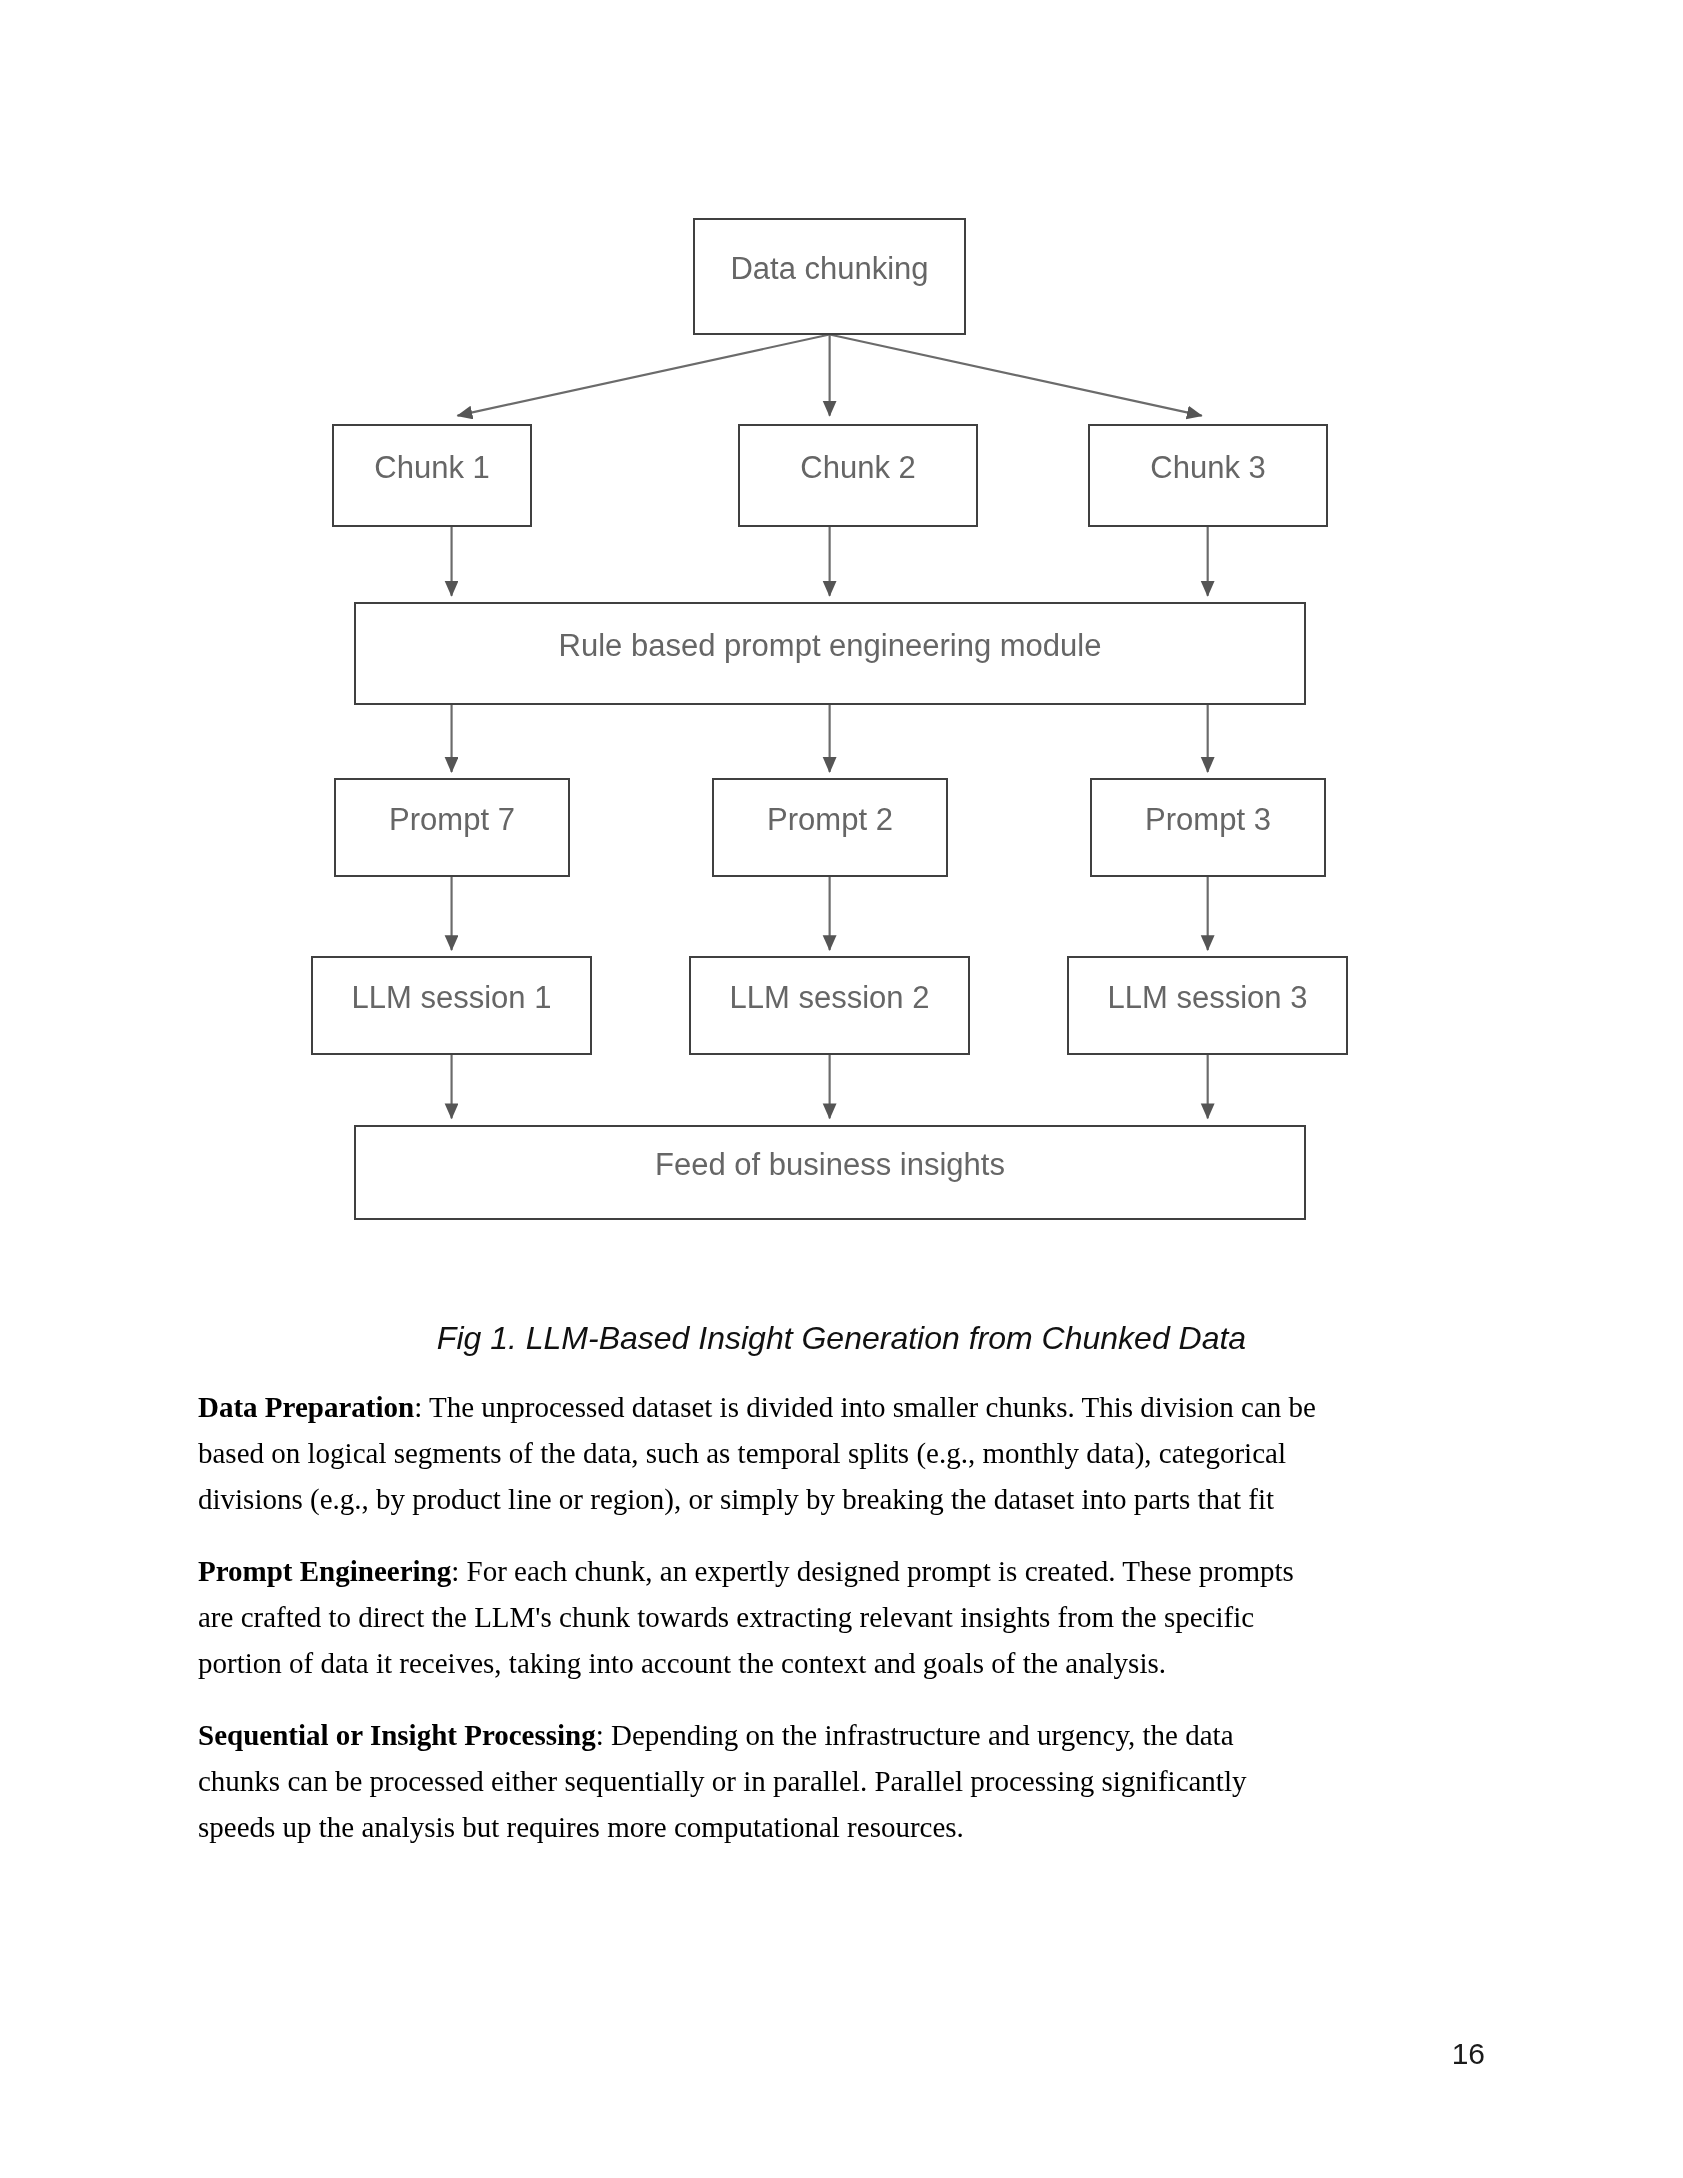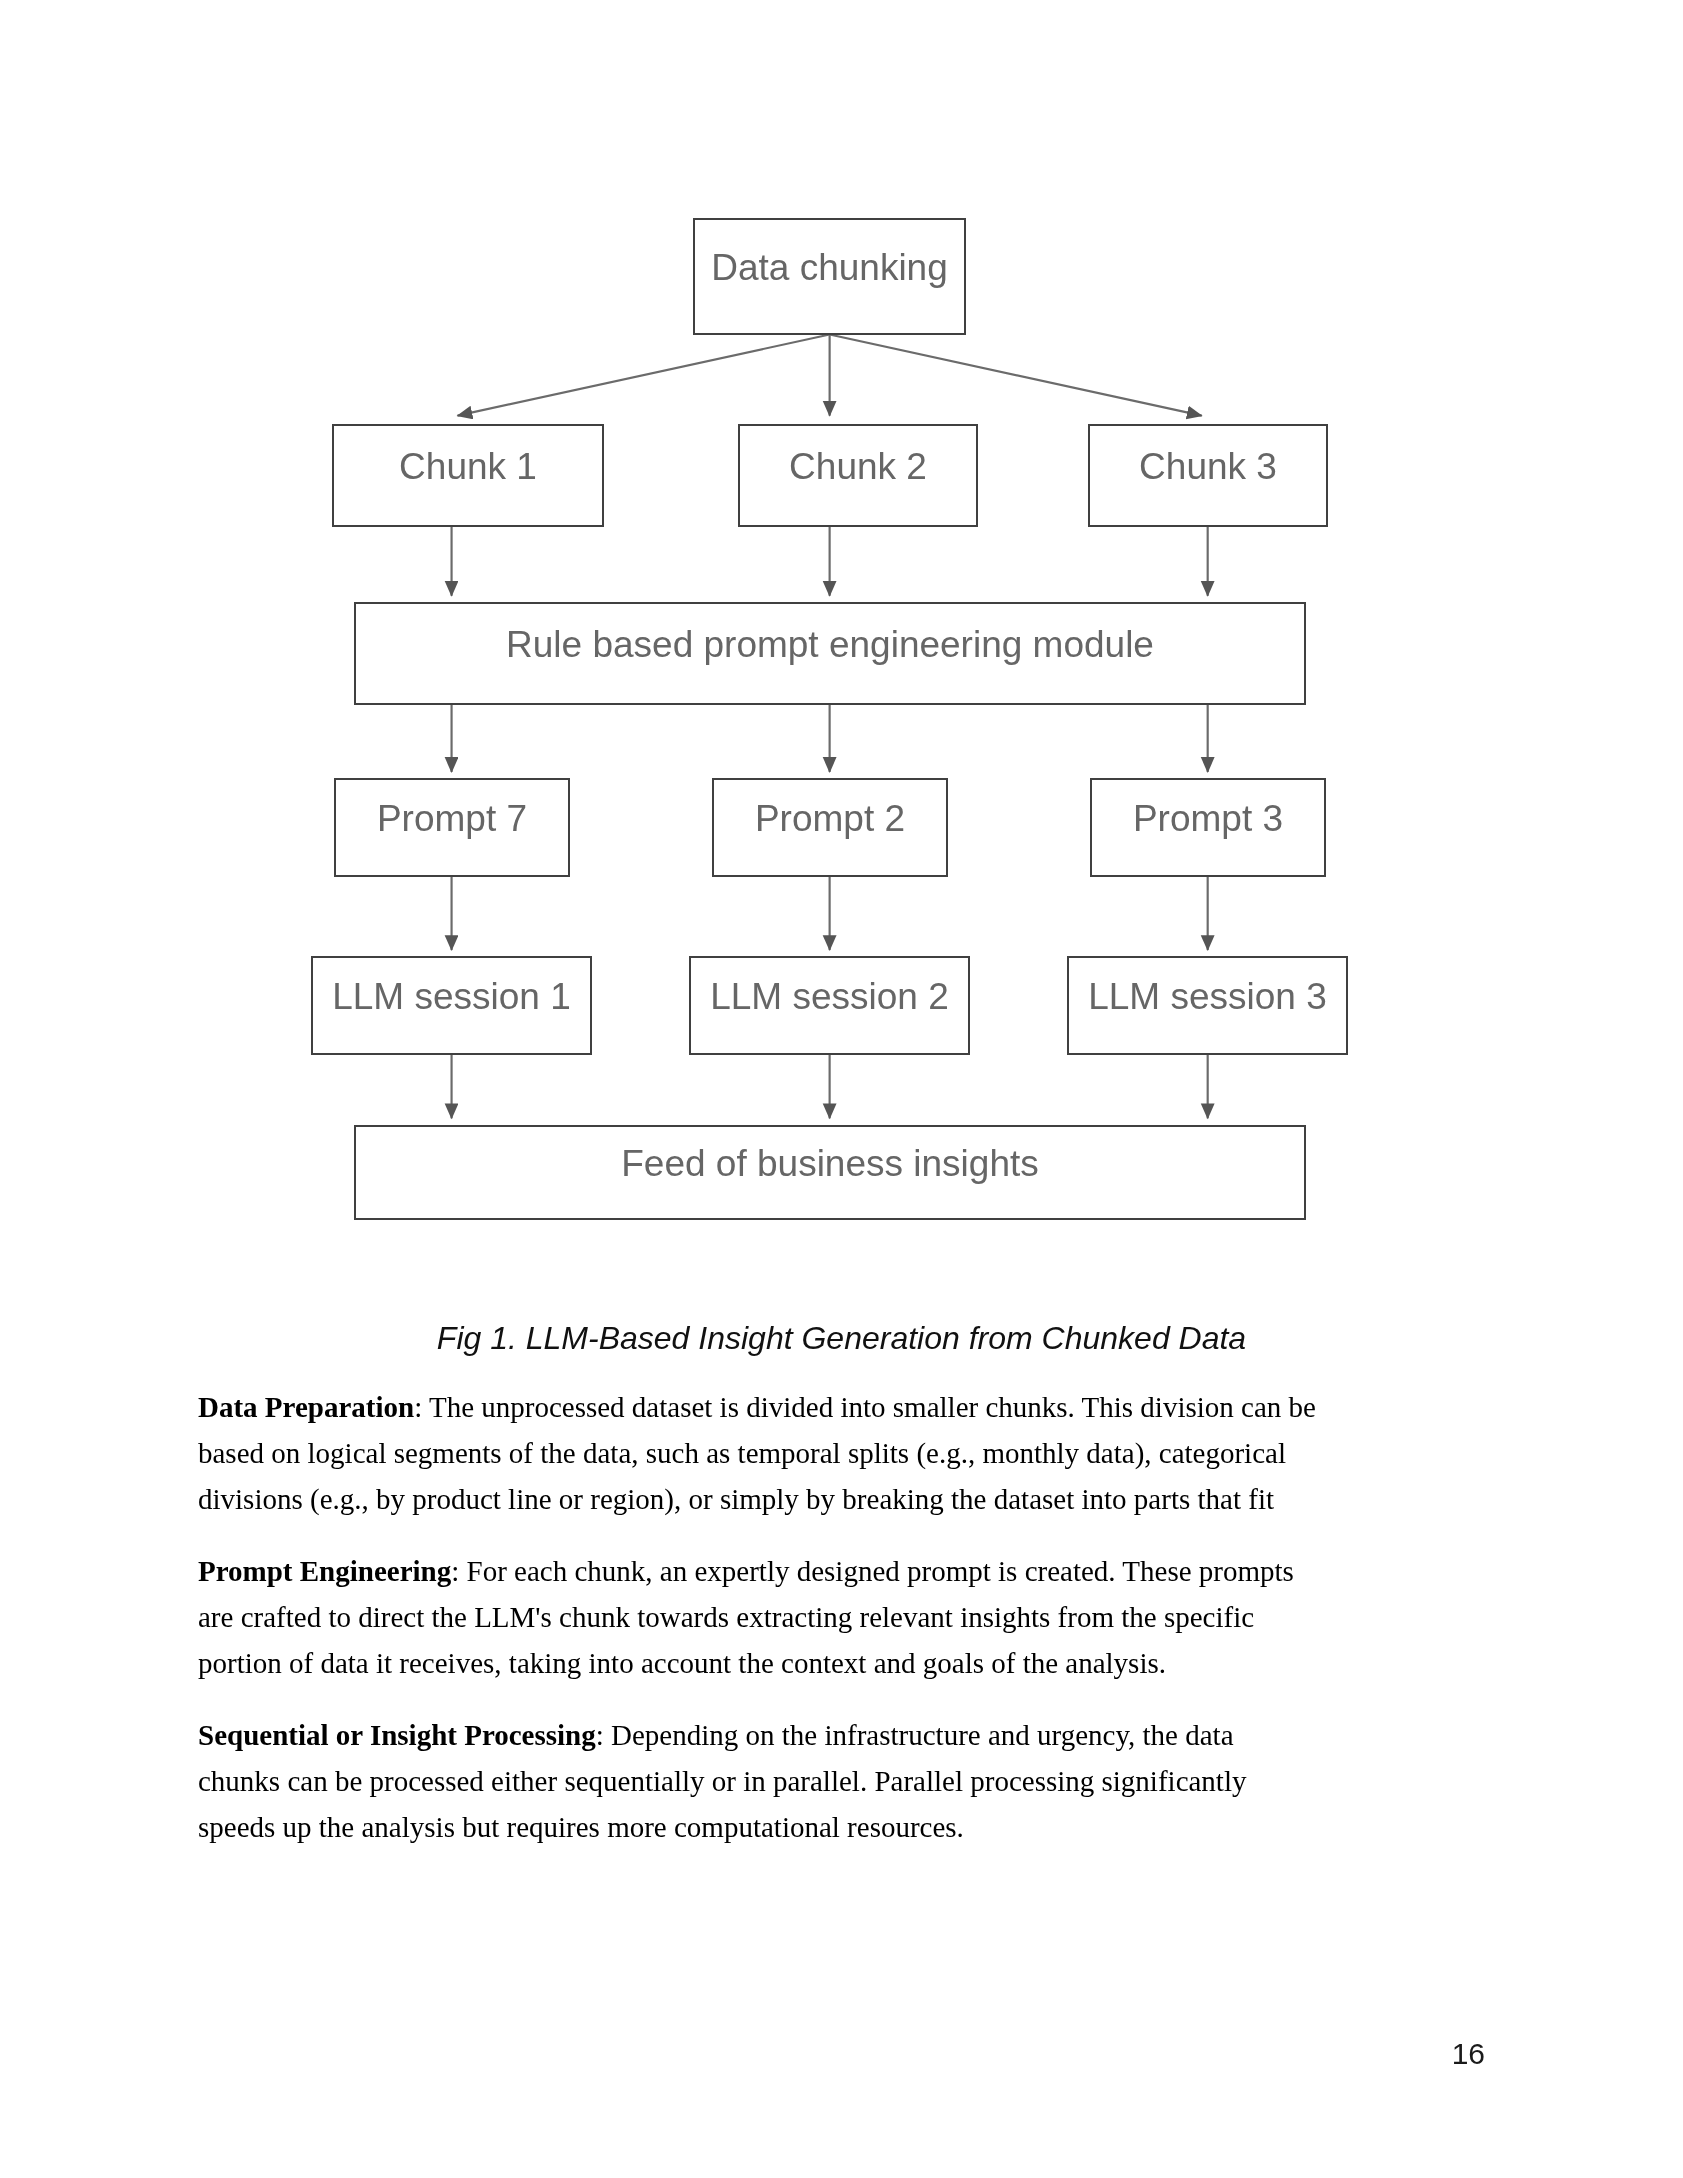--- a/index.html
+++ b/index.html
@@ -23,21 +23,21 @@
   .node{
     position:absolute;
     border:2px solid var(--node-border);
     background:#ffffff;
     display:flex;align-items:center;justify-content:center;
     box-sizing:border-box;
     padding-bottom:16px;
   }
   .node span{
     color:var(--node-text);
-    font-size:37px;
+    font-size:31px;
     line-height:1.2;
     white-space:nowrap;
   }
   svg.arrows{position:absolute;left:0;top:0;}
   
   .caption{
     position:absolute;left:0;top:1320px;width:1683px;
     text-align:center;
     font-style:italic;
     font-size:32px;
@@ -96,21 +96,21 @@
         <path d="M456,1066 L456,1130" marker-end="url(#ah)"></path>
         <path d="M838,1066 L838,1130" marker-end="url(#ah)"></path>
         <path d="M1220,1066 L1220,1130" marker-end="url(#ah)"></path>
       </g>
     </svg>
 
     <div class="node" style="left:693px;top:218px;width:273px;height:117px;">
       <span>Data chunking</span>
     </div>
 
-    <div class="node" style="left:332px;top:424px;width:272px;height:103px;">
+    <div class="node" style="left:332px;top:424px;width:200px;height:103px;">
       <span>Chunk 1</span>
     </div>
     <div class="node" style="left:710px;top:424px;width:240px;height:103px;margin-left:28px;">
       <span>Chunk 2</span>
     </div>
     <div class="node" style="left:1088px;top:424px;width:240px;height:103px;">
       <span>Chunk 3</span>
     </div>
 
     <div class="node" style="left:354px;top:602px;width:952px;height:103px;">

